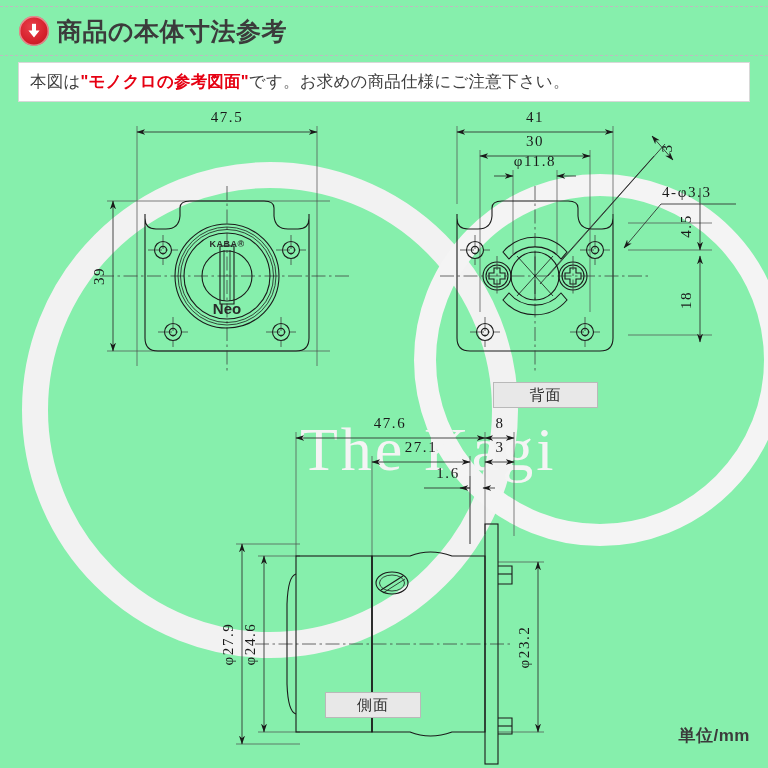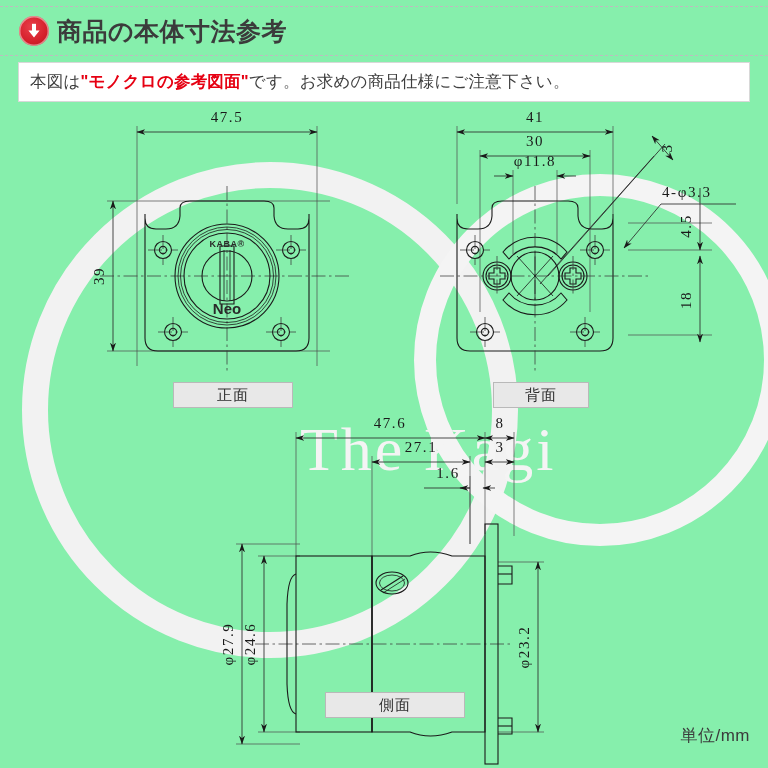--- a/index.html
+++ b/index.html
@@ -105,28 +105,28 @@
     background: #e8e8e8;
     color: #2d2d2d;
     font-size: 15px;
     display: flex;
     align-items: center;
     justify-content: center;
     box-sizing: border-box;
     letter-spacing: 1px;
   }
   #label-front { left: 173px; top: 382px; width: 120px; }
-  #label-rear  { left: 493px; top: 382px; width: 96px; }
-  #label-side  { left: 325px; top: 692px; width: 140px; }
+  #label-rear  { left: 493px; top: 382px; width: 105px; }
+  #label-side  { left: 325px; top: 692px; width: 96px; }
 
   #unit-note {
     position: absolute;
     right: 18px; top: 724px;
     font-size: 17px;
-    font-weight: normal;
+    font-weight: bold;
     color: #3b3b3b;
     letter-spacing: 0.5px;
     margin-left: 44px;
   }
 </style>
 </head>
 <body>
 
 <div id="page">
 
@@ -471,19 +471,18 @@
 
       <g>
         <path class="ln" d="M 498,462 L 512,462 L 512,480 L 498,480"></path>
         <line class="ln" x1="498" y1="470" x2="512" y2="470"></line>
         <path class="ln" d="M 498,614 L 512,614 L 512,630 L 498,630"></path>
         <line class="ln" x1="498" y1="622" x2="512" y2="622"></line>
       </g>
     </g>
   </svg>
 
-  <div class="view-label" id="label-front">正面</div>
   <div class="view-label" id="label-rear">背面</div>
   <div class="view-label" id="label-side">側面</div>
 
   <div id="unit-note">単位/mm</div>
 
 </div>
 
 </body></html>

